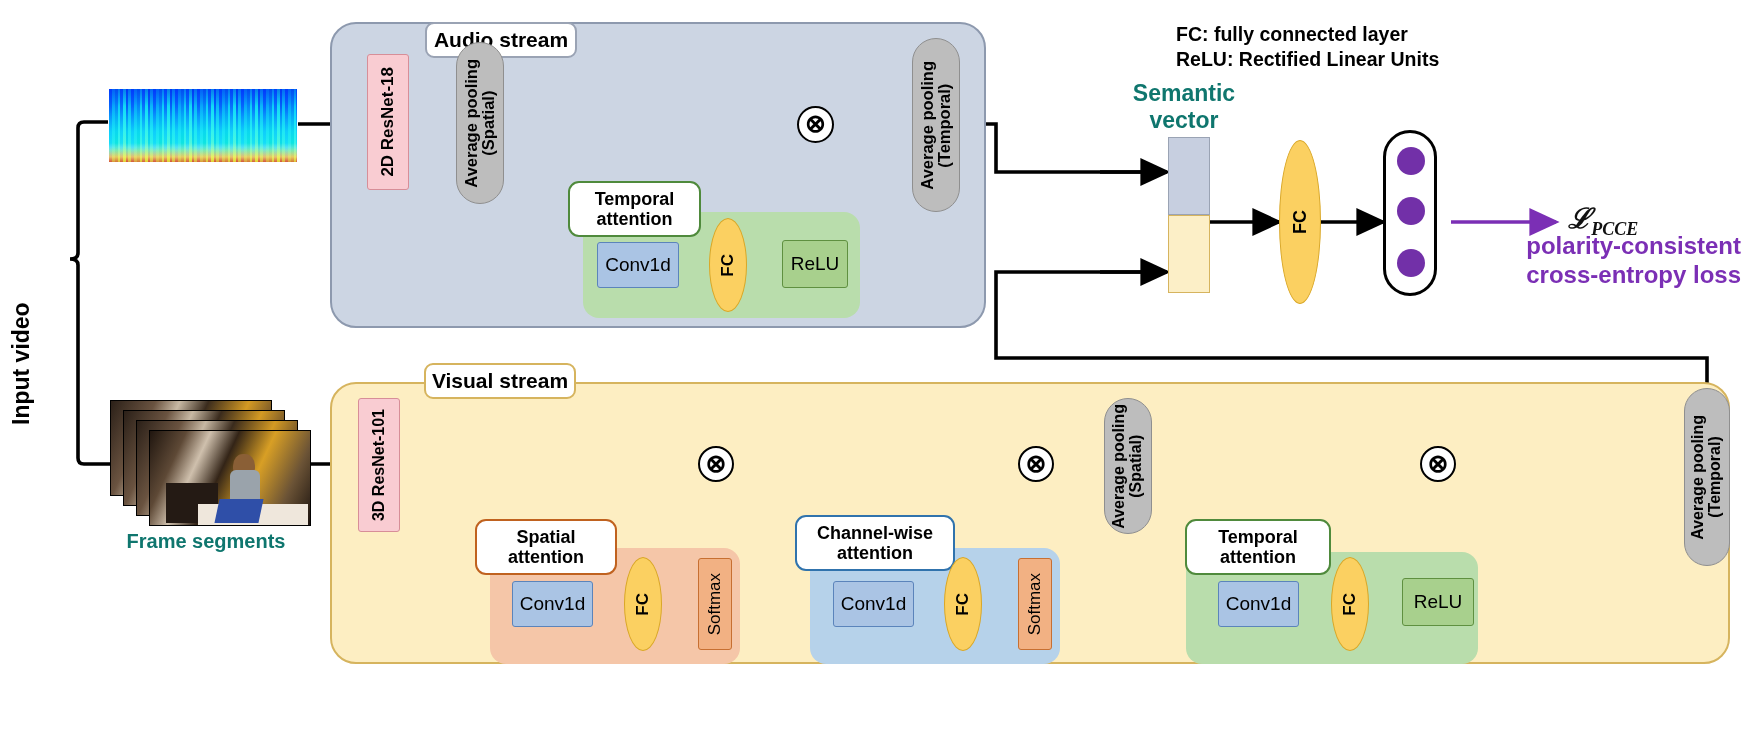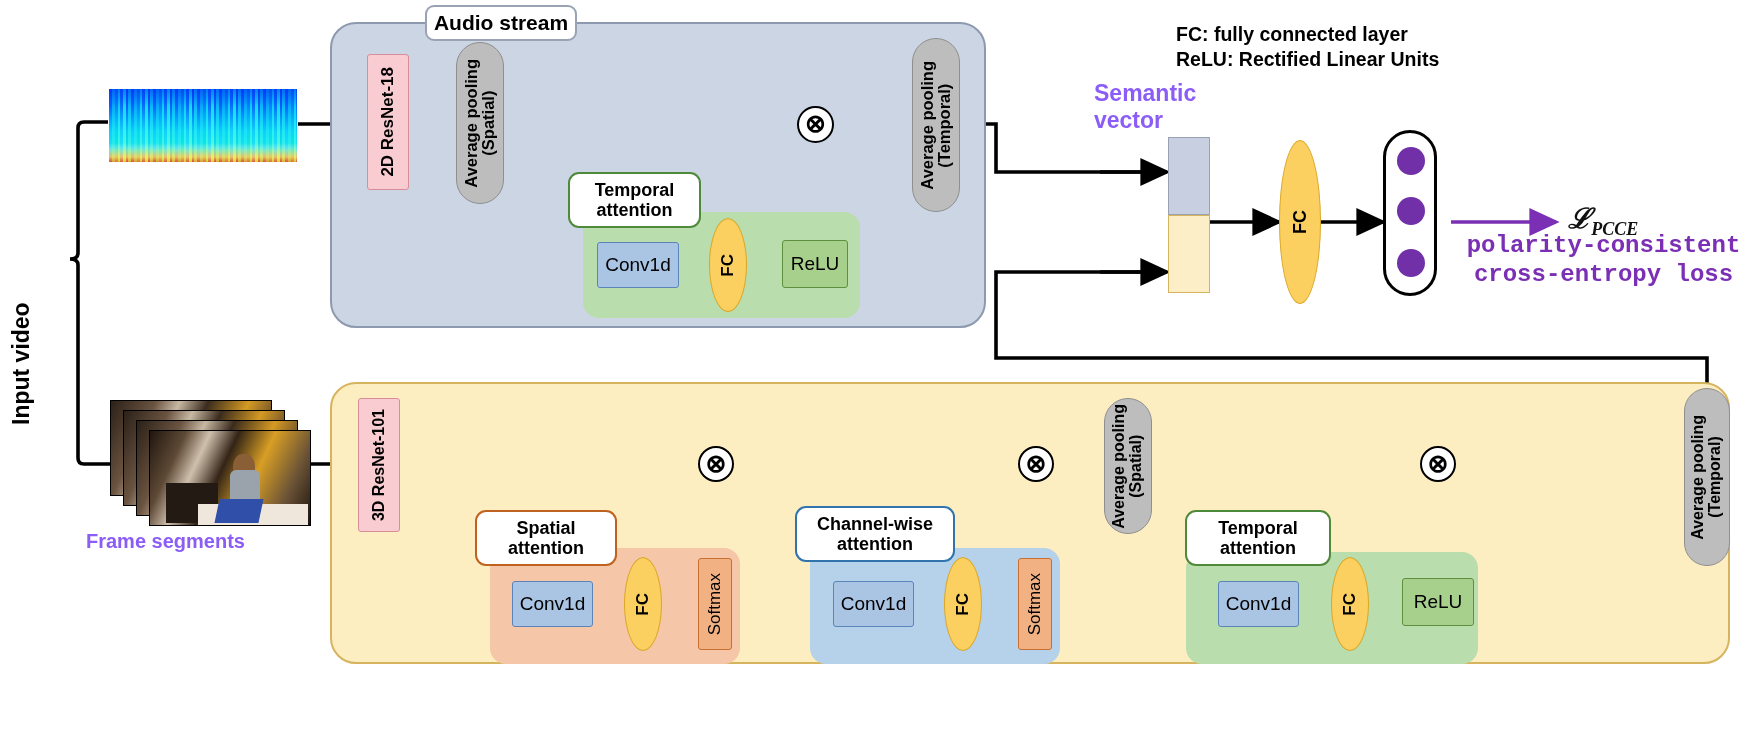--- a/index.html
+++ b/index.html
@@ -10,30 +10,30 @@
   .node{position:absolute;box-sizing:border-box;display:flex;align-items:center;
         justify-content:center;text-align:center;font-weight:bold;color:#000;}
   .vtext{writing-mode:vertical-rl;text-orientation:mixed;}
   .streambox{position:absolute;box-sizing:border-box;border-radius:26px;}
   .streamtag{position:absolute;box-sizing:border-box;background:#fff;border-radius:9px;
              display:flex;align-items:center;justify-content:center;font-weight:bold;
              font-size:21px;color:#000;}
   .attnband{position:absolute;border-radius:16px;}
   .attntag{position:absolute;box-sizing:border-box;background:#fff;border-radius:11px;
            display:flex;align-items:center;justify-content:center;line-height:1.12;
-           font-weight:bold;font-size:18px;color:#000;}
+           font-weight:bold;font-size:18px;color:#000;margin-top:9px;}
   .rbox{border-radius:3px;border:1.6px solid #000;}
   .ellipse{border-radius:50%;}
   .pill{border-radius:999px;}
-  .caption{position:absolute;font-weight:bold;color:#8b5cf6;text-align:left;}
+  .caption{position:absolute;font-weight:bold;color:#0f766e;text-align:center;}
   .legend{position:absolute;font-weight:bold;color:#000;line-height:1.27;font-size:19.5px;}
   .lossmath{position:absolute;font-family:"Liberation Serif",serif;font-style:italic;
             font-weight:bold;color:#111;}
-  .losstext{position:absolute;font-family:Liberation Mono, monospace;font-weight:bold;
-            line-height:1.2;text-align:center;}
+  .losstext{position:absolute;font-family:Liberation Sans, sans-serif;font-weight:bold;
+            line-height:1.2;text-align:right;}
   .mfcc{position:absolute;overflow:hidden;}
   .frames{position:absolute;}
   .frame{position:absolute;background:#1b1208;border:1px solid #000;overflow:hidden;}
   .inputlabel{position:absolute;writing-mode:vertical-rl;text-orientation:mixed;
               transform:rotate(180deg);font-weight:bold;font-size:23px;color:#000;}
 </style>
 </head>
 <body>
 
 <div id="stage">
@@ -156,21 +156,21 @@
       <div style="position:absolute;left:52%;top:24%;width:22px;height:26px;border-radius:45%;background:#8a5f36;"></div>
       <div style="position:absolute;left:50%;top:42%;width:30px;height:40px;border-radius:6px;background:#9aa3ab;"></div>
       <div style="position:absolute;left:10%;top:55%;width:52px;height:40px;background:#241a14;"></div>
       <div style="position:absolute;left:30%;top:78%;width:110px;height:22px;background:#efe7dc;"></div>
       <div style="position:absolute;left:42%;top:72%;width:44px;height:24px;background:#2f4fa8;transform:skewX(-12deg);"></div>
     </div>
   </div>
   <div class="caption" style="left:86px;top:530px;width:240px;font-size:20px;">Frame segments</div>
 
   <div class="streambox" style="left:330px;top:22px;width:656px;height:306px;background:#ccd5e3;border:2px solid #8d99ae;"></div>
-  <div class="streamtag" style="left:425px;top:5px;width:152px;height:36px;border:2px solid #9aa3b4;">Audio stream</div>
+  <div class="streamtag" style="left:425px;top:22px;width:152px;height:36px;border:2px solid #9aa3b4;">Audio stream</div>
 
   <div class="node rbox" style="left:367px;top:54px;width:42px;height:136px;background:#f9ccd2;border-color:#d78e98;">
     <span class="vtext" style="font-size:17px;transform:rotate(180deg);">2D ResNet-18</span>
   </div>
 
   <div class="node pill" style="left:456px;top:42px;width:48px;height:162px;background:#bdbdbd;border:1.6px solid #8f8f8f;
               flex-direction:row;">
     <span class="vtext" style="font-size:16.5px;transform:rotate(180deg);line-height:1.05;"><span>Average pooling</span><br><span>(Spatial)</span></span>
   </div>
 
@@ -192,20 +192,21 @@
   <div class="node" style="left:797px;top:106px;width:37px;height:37px;border-radius:50%;border:2.6px solid #000;
               background:#fff;font-size:25px;line-height:1;">
     <span style="margin-top:-2px;">⊗</span>
   </div>
 
   <div class="node pill" style="left:912px;top:38px;width:48px;height:174px;background:#bdbdbd;border:1.6px solid #8f8f8f;">
     <span class="vtext" style="font-size:16.5px;transform:rotate(180deg);line-height:1.05;"><span>Average pooling</span><br><span>(Temporal)</span></span>
   </div>
 
   <div class="streambox" style="left:330px;top:382px;width:1400px;height:282px;background:#fdeec2;border:2px solid #d6b45e;"></div>
+  <div class="streamtag" style="left:424px;top:363px;width:152px;height:36px;border:2px solid #d6b45e;">Visual stream</div>
 
   <div class="node rbox" style="left:358px;top:398px;width:42px;height:134px;background:#f9ccd2;border-color:#d78e98;">
     <span class="vtext" style="font-size:16px;transform:rotate(180deg);">3D ResNet-101</span>
   </div>
 
   <div class="attnband" style="left:490px;top:548px;width:250px;height:116px;background:#f5c6a8;"></div>
   <div class="attntag" style="left:475px;top:510px;width:142px;height:56px;border:2px solid #c0621f;flex-direction:column;">
     <span>Spatial</span>
     <span>attention</span>
   </div>

